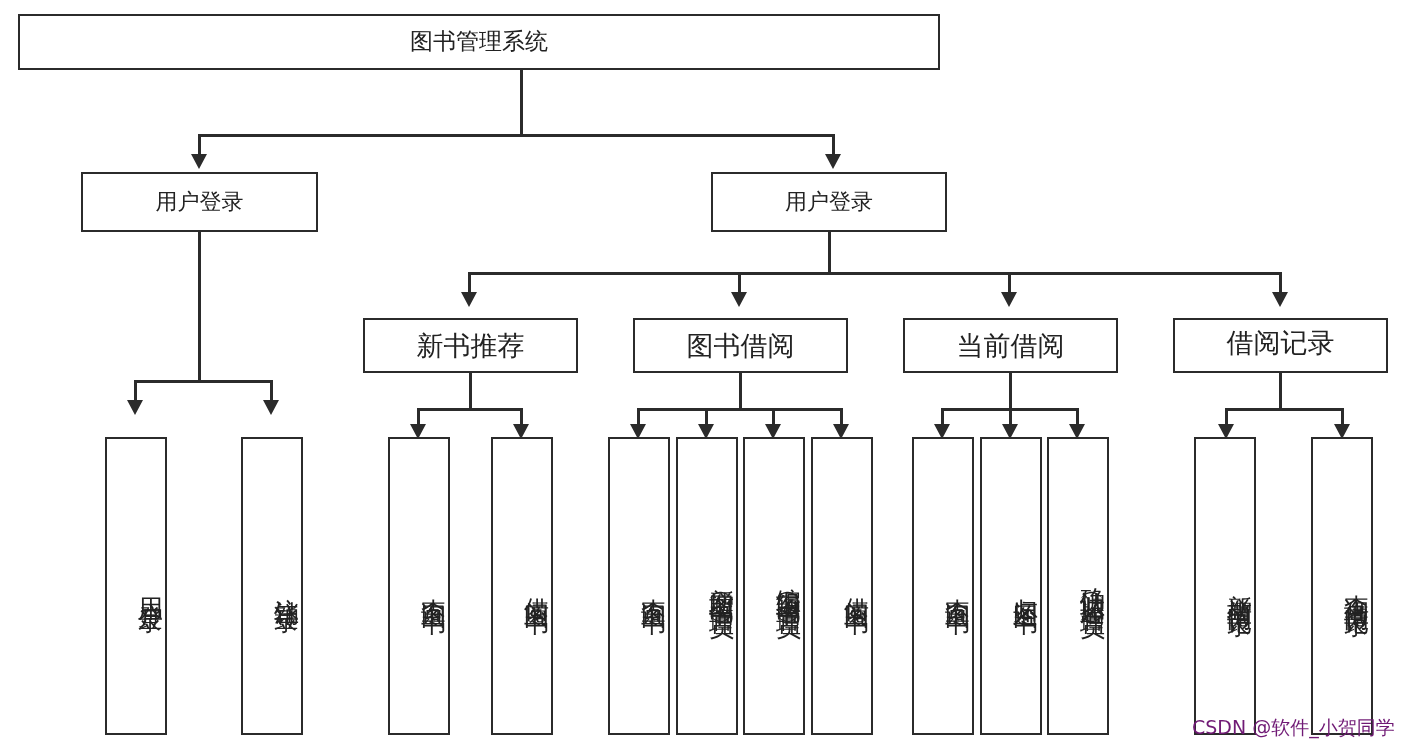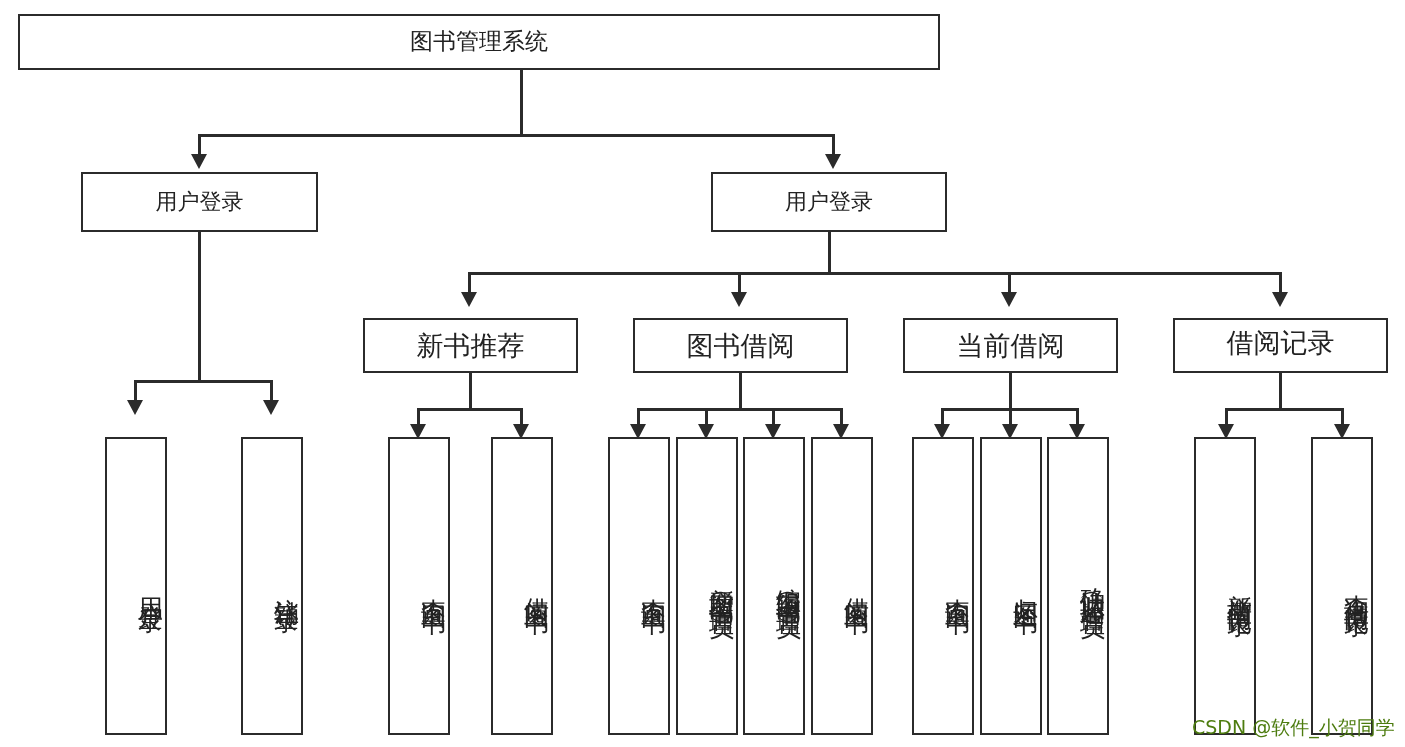--- a/index.html
+++ b/index.html
@@ -55,21 +55,21 @@
     position:absolute;
     width:0;height:0;
     border-left:8px solid transparent;
     border-right:8px solid transparent;
     border-top:15px solid #2b2b2b;
   }
 
   
   .watermark{
     position:absolute;
-    color:#4d7c0f;
+    color:#701a75;
     font-size:19px;
     white-space:nowrap;
     user-select:none;
   }
 </style>
 </head>
 <body>
 
 <div id="stage">
 

